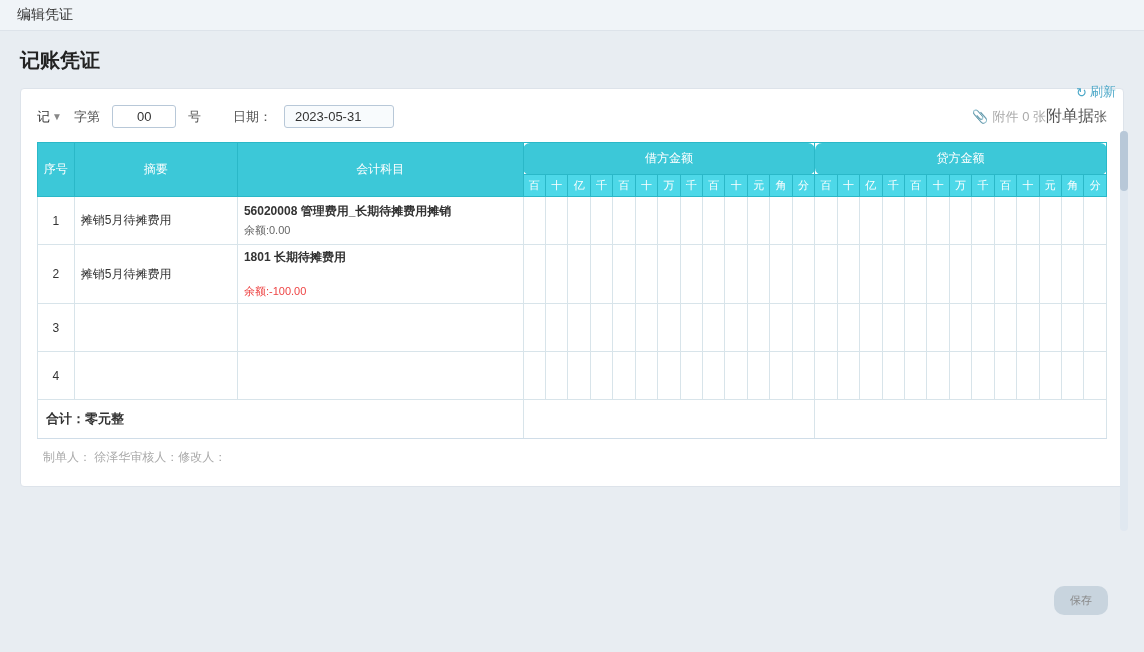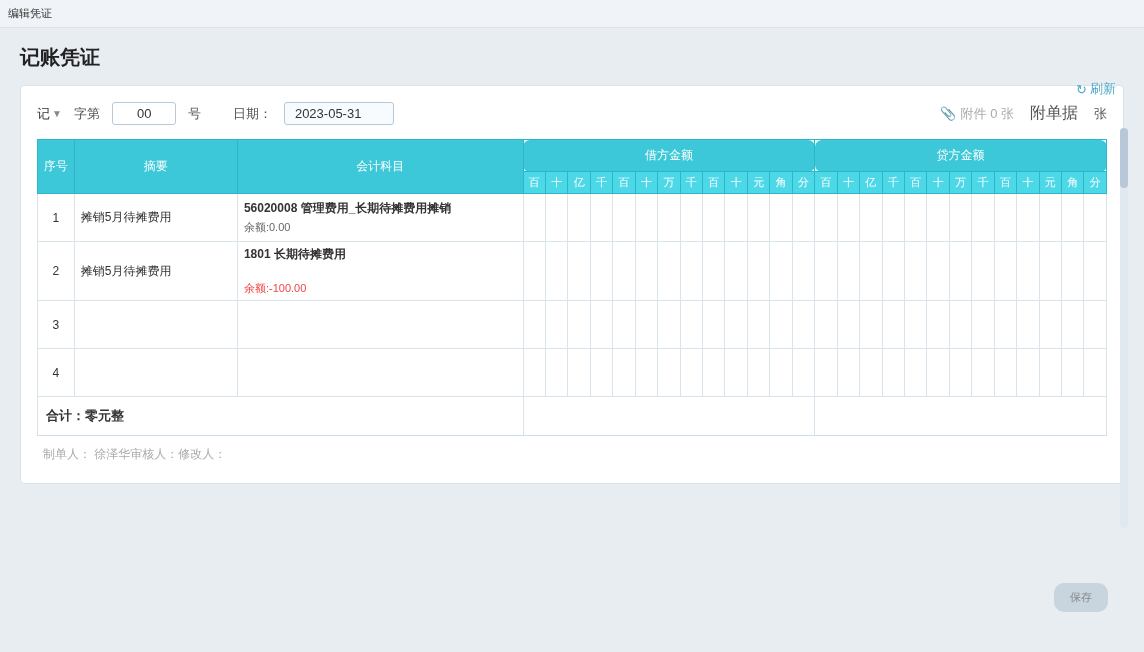--- a/index.html
+++ b/index.html
@@ -7,22 +7,22 @@
       font-family: 'Microsoft YaHei', Arial, sans-serif;
       font-size: 13px;
       background: #e8edf2;
       width: 1144px;
       height: 652px;
       overflow: hidden;
     }
     .title-bar {
       background: #f0f4f8;
       border-bottom: 1px solid #dde3ea;
-      padding: 6px 8px;
-      font-size: 11px;
+      padding: 6px 17px;
+      font-size: 14px;
       color: #333;
     }
     .main-container {
       padding: 16px 20px;
       background: #e8edf2;
       height: calc(652px - 32px);
     }
     .page-title {
       font-size: 20px;
       font-weight: bold;
@@ -95,21 +95,21 @@
       padding: 3px 10px;
       font-size: 13px;
       width: 110px;
       color: #333;
       background: #f8fbfd;
     }
     .attachment-area {
       margin-left: auto;
       display: flex;
       align-items: center;
-      gap: 16px;
+      gap: 0;
       color: #999;
       font-size: 13px;
       text-align: right;
     }
     .attachment-area .att-link {
       color: #aaa;
       font-size: 13px;
     }
     .attachment-area .dan-btn {
       color: #555;

